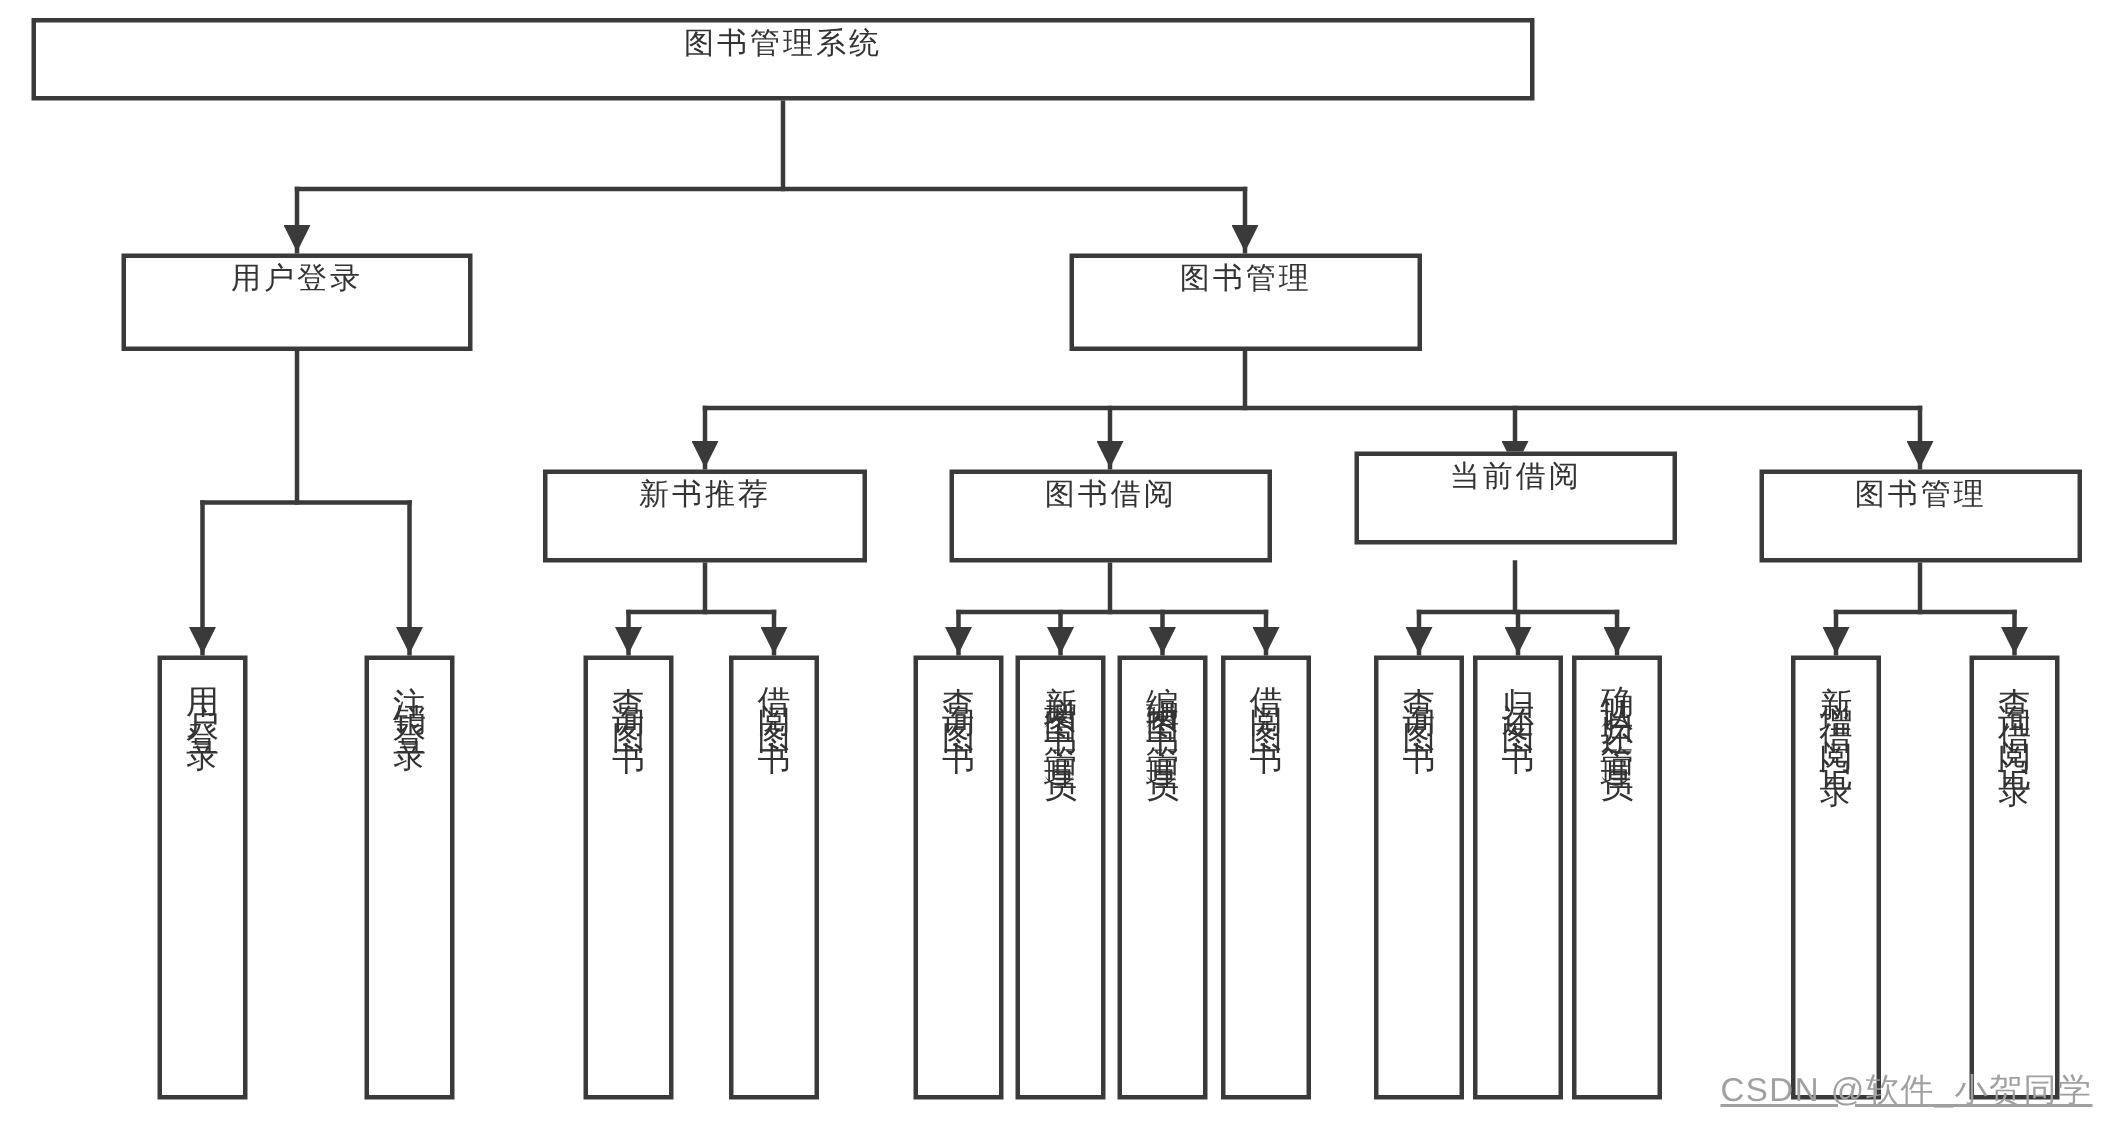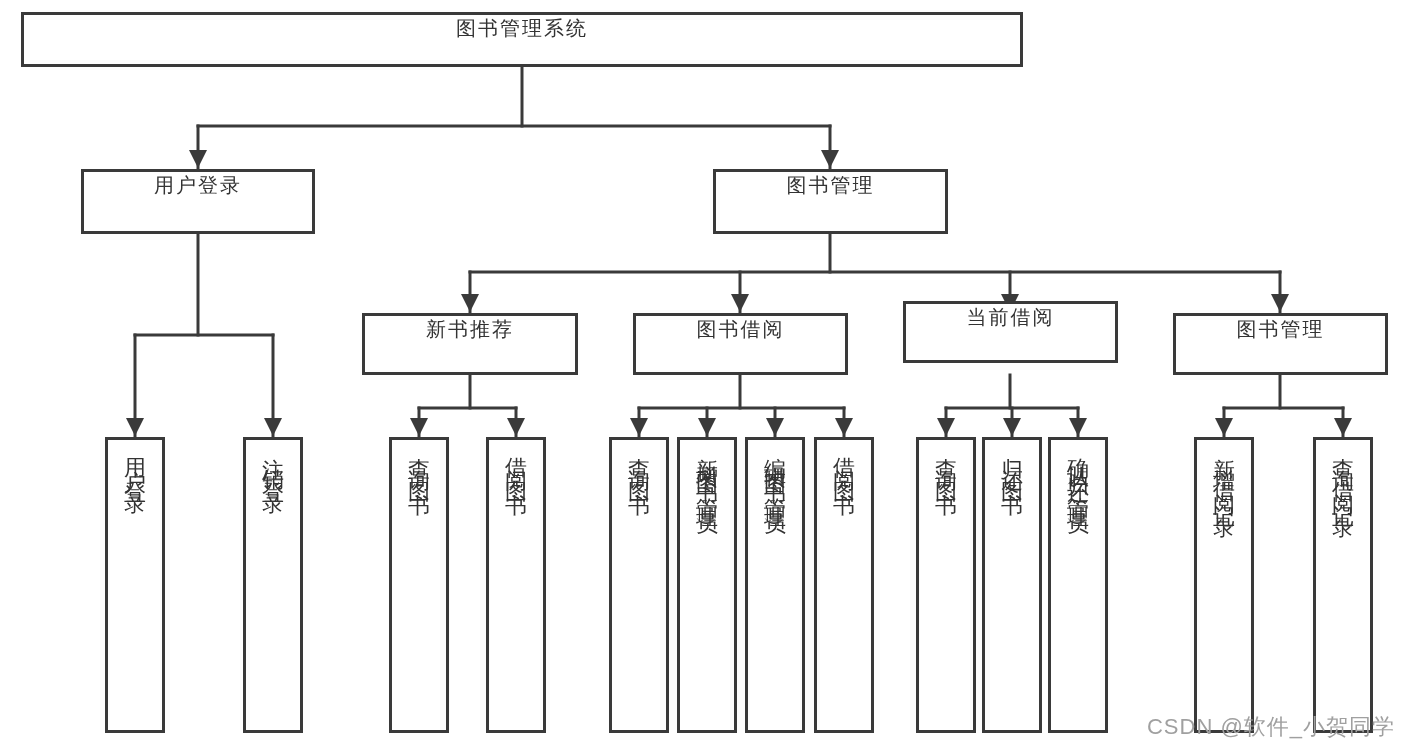--- a/index.html
+++ b/index.html
@@ -43,20 +43,21 @@
   }
   .node.v.long .lbl { letter-spacing: 8px; }
   .watermark {
     position: absolute;
     right: 10px;
     bottom: 5px;
     font-size: 22px;
     letter-spacing: 1px;
     color: var(--watermark);
     white-space: nowrap;
+    text-decoration: underline;
   }
 </style>
 </head>
 <body>
 
 <div class="canvas">
 
   <svg class="connectors" viewBox="0 0 1405 747">
     <defs>
       <marker id="arrowhead" viewBox="0 0 10 10" refX="10" refY="5" markerWidth="8" markerHeight="6" orient="auto">

